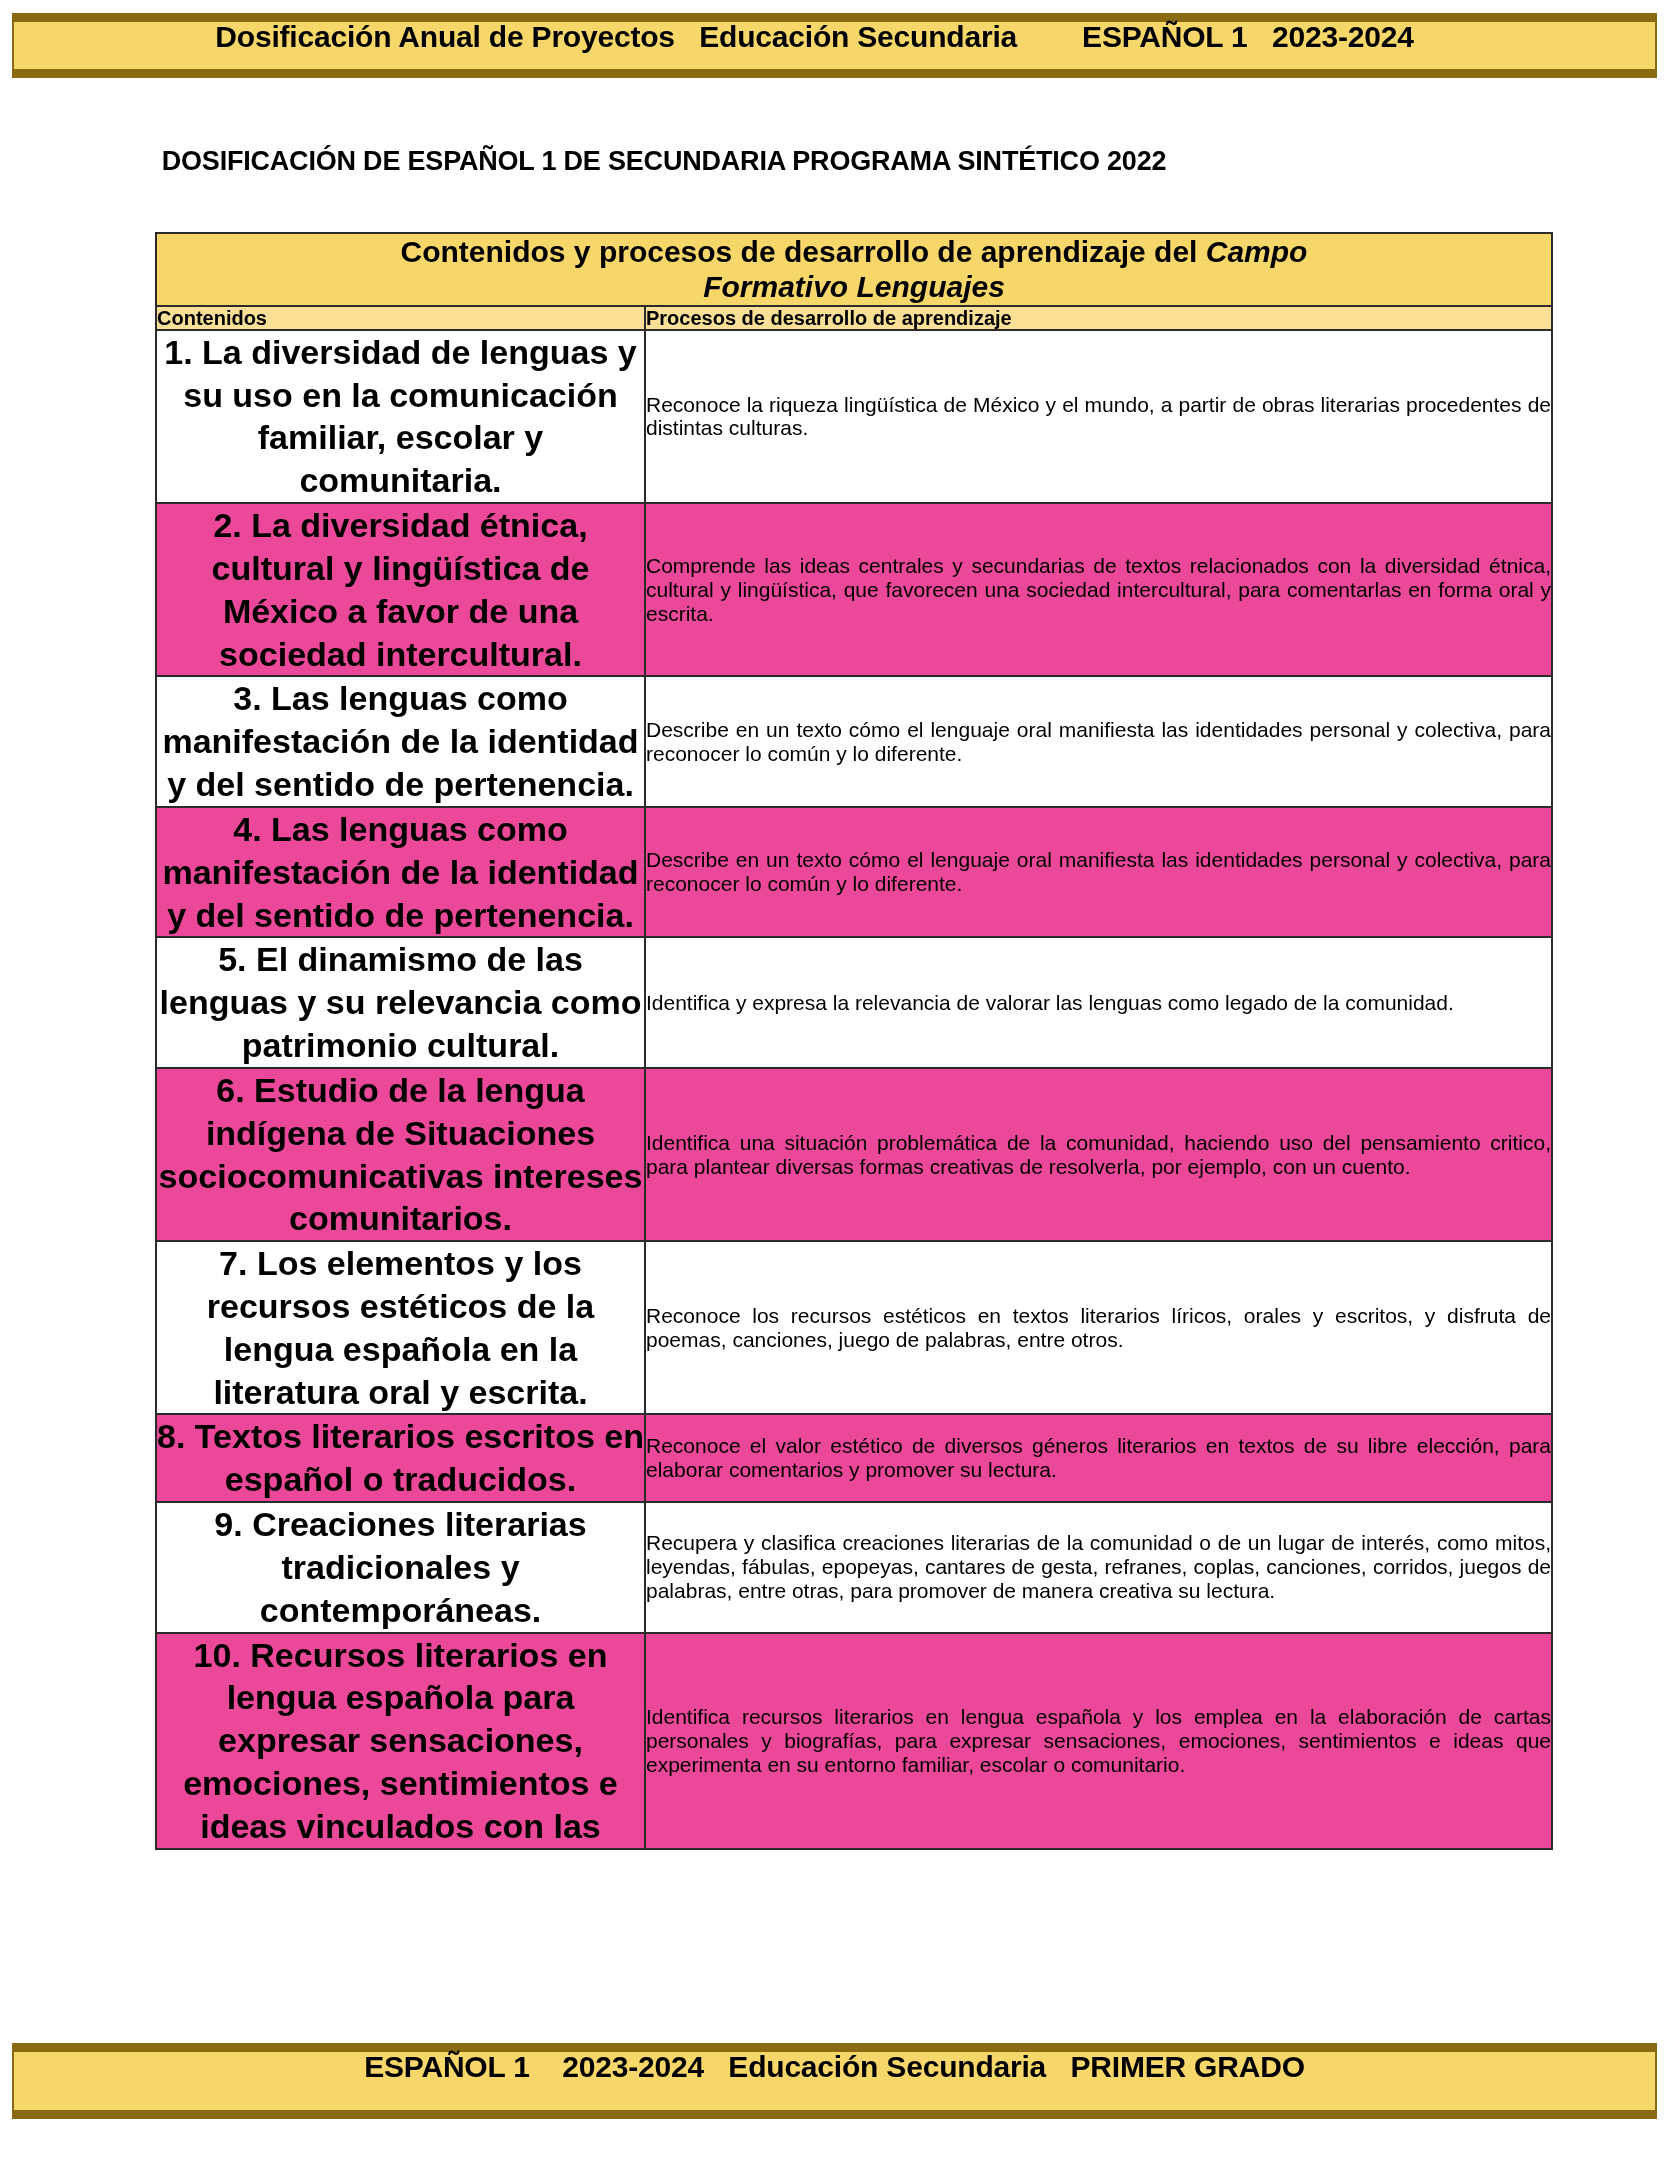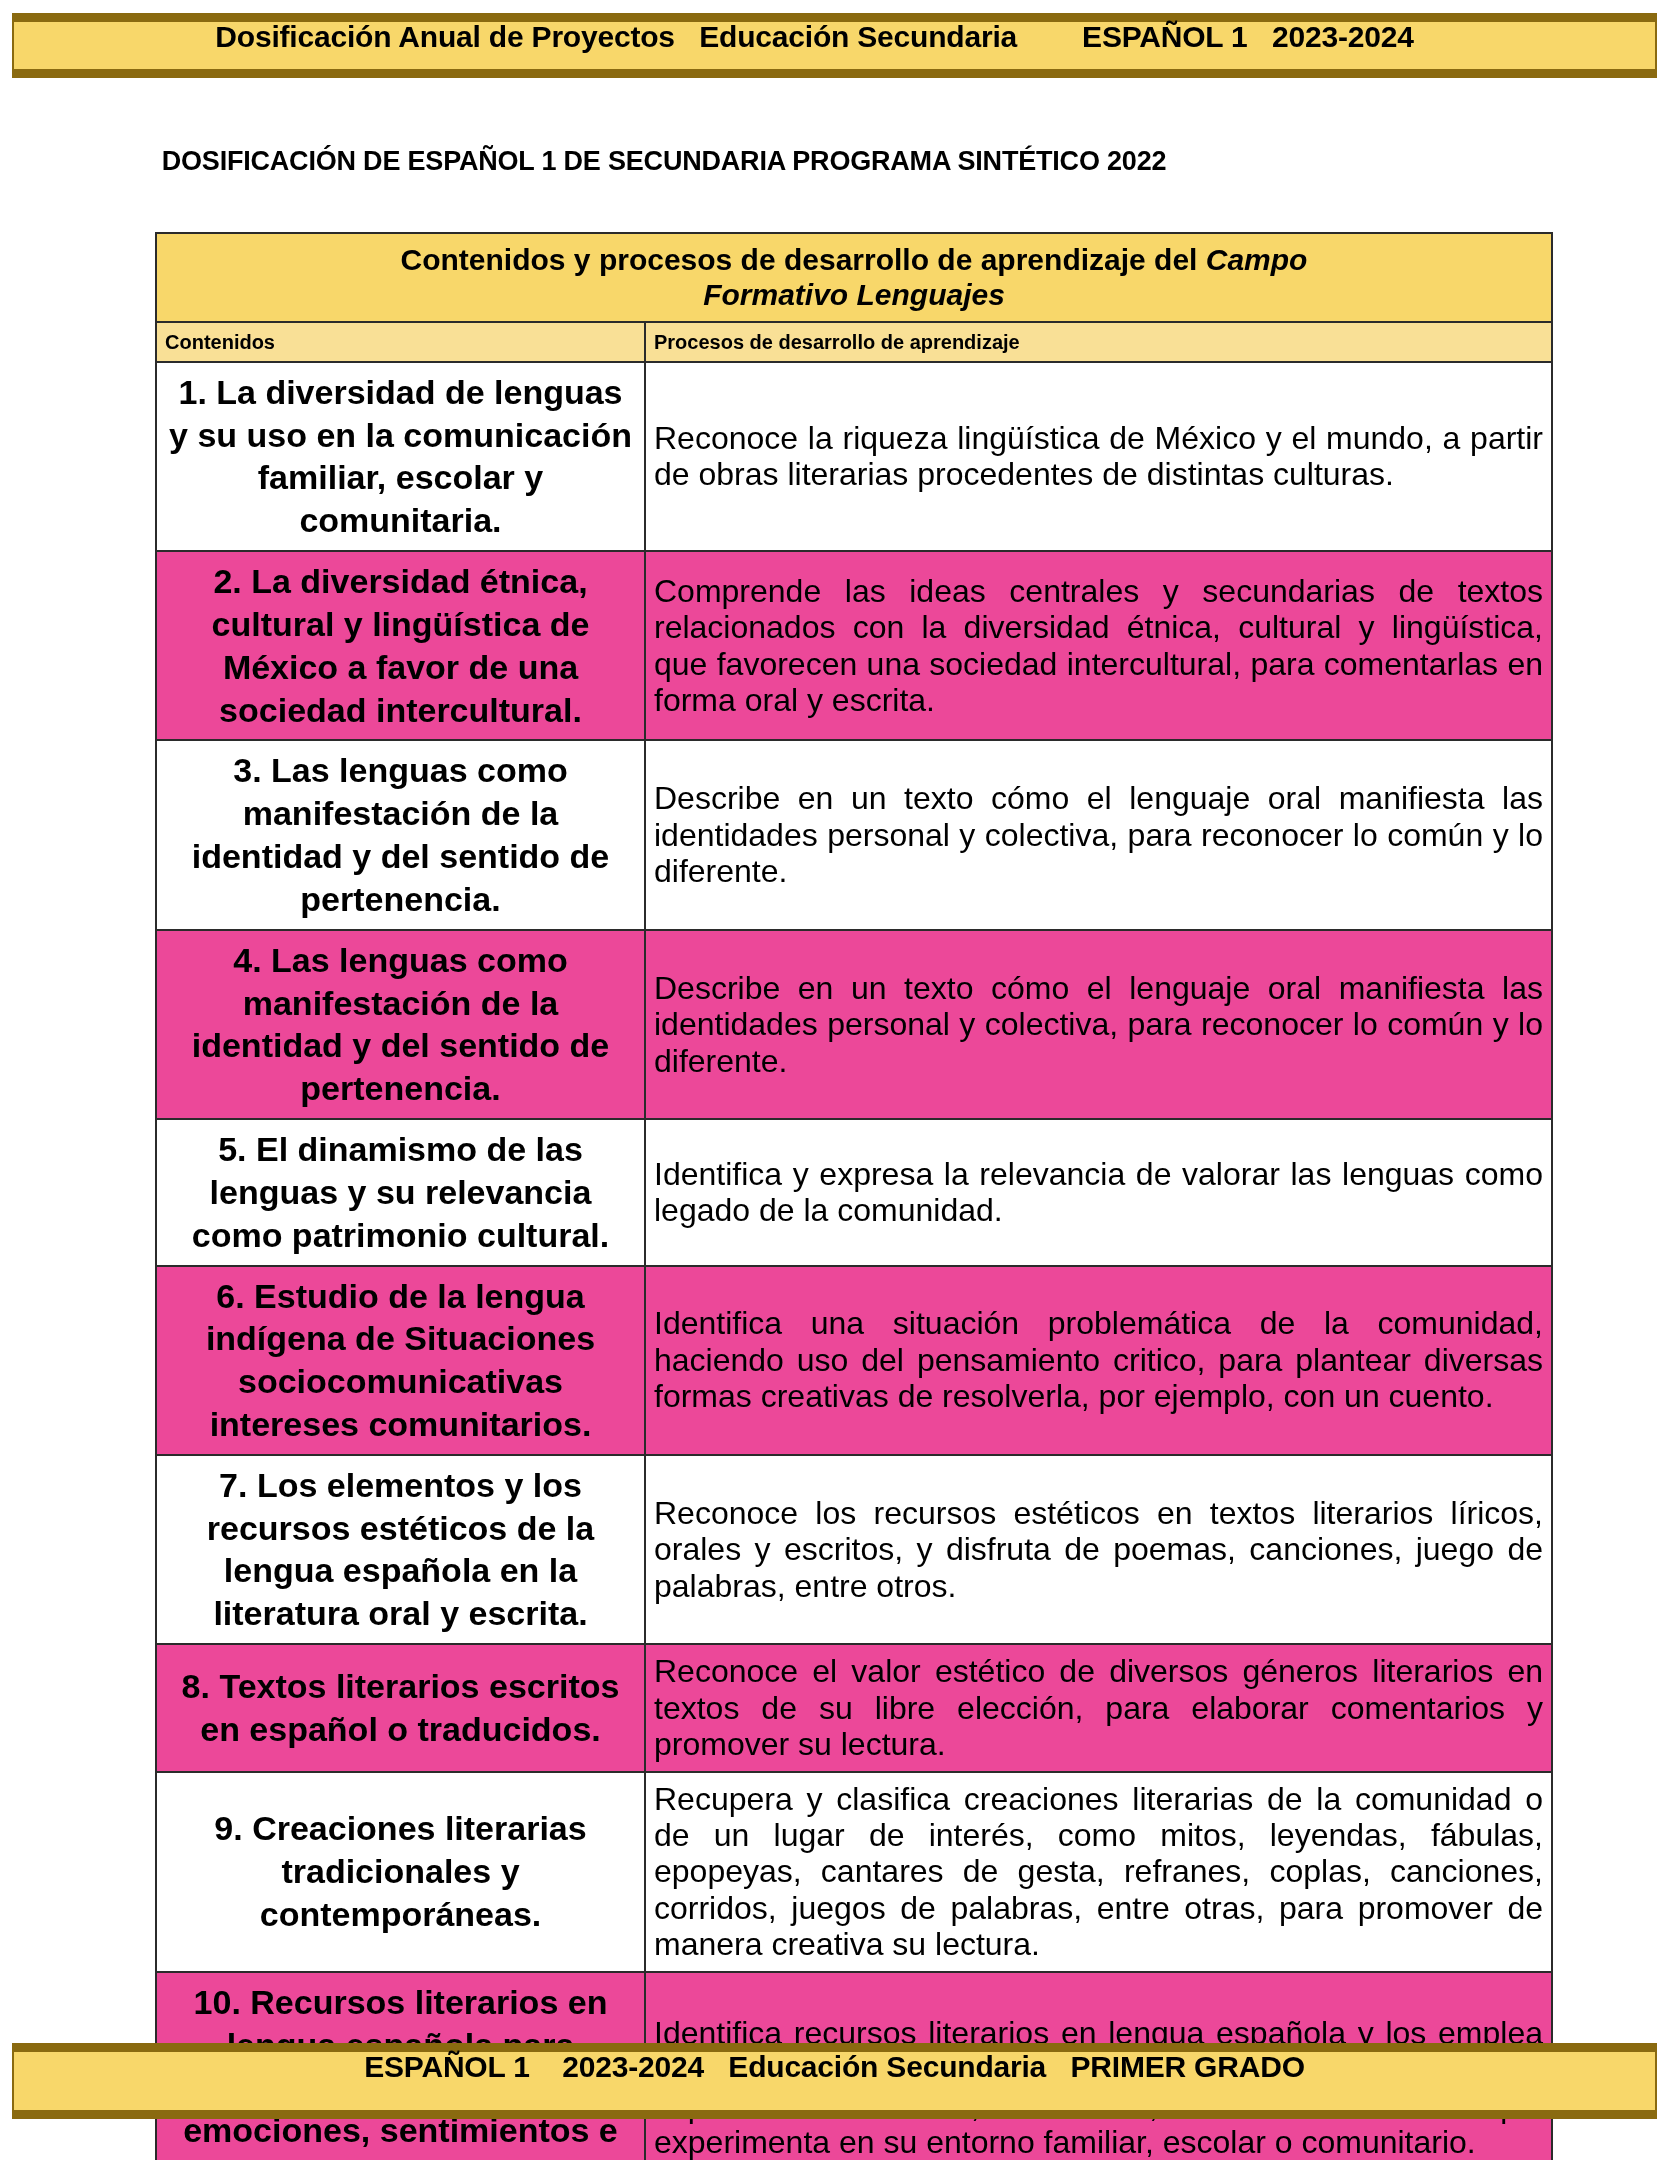--- a/index.html
+++ b/index.html
@@ -68,21 +68,21 @@
   .dos-table {
     position: absolute;
     left: 155px;
     top: 232px;
     width: 1396px;
     border-collapse: collapse;
     table-layout: fixed;
   }
   .dos-table td, .dos-table th {
     border: 2px solid #2b2b2b;
-    padding: 8px;
+    padding: 0;
     vertical-align: middle;
   }
   col.col-contenidos { width: 489px; }
   col.col-procesos   { width: 907px; }
 
   .table-title-cell {
     background: #F8D76A;
     text-align: center;
     padding: 9px 22px 12px 22px;
     font-weight: bold;
@@ -103,21 +103,21 @@
   .contenido-cell {
     text-align: center;
     font-weight: bold;
     font-size: 34px;
     line-height: 1.26;
     padding: 7px 9px 9px 9px;
   }
   .proceso-cell {
     text-align: justify;
     text-align-last: left;
-    font-size: 32px;
+    font-size: 21px;
     line-height: 1.14;
     padding: 7px 12px 8px 12px;
     font-weight: normal;
   }
   tr.row-white  .contenido-cell,
   tr.row-white  .proceso-cell  { background: #ffffff; }
   tr.row-tint   .contenido-cell,
   tr.row-tint   .proceso-cell  { background: #ec4899; }
 </style>
 </head>

